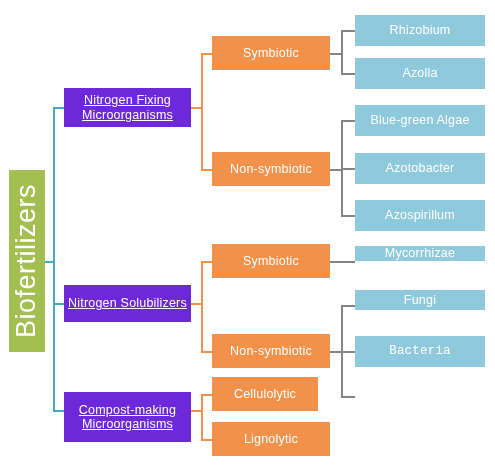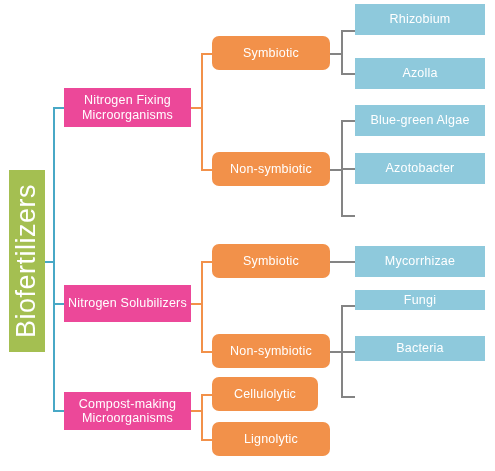--- a/index.html
+++ b/index.html
@@ -32,27 +32,27 @@
     z-index: 3;
   }
   .root {
     background: #a4bf51;
     font-size: 27px;
     writing-mode: vertical-rl;
     transform: rotate(180deg);
     letter-spacing: 0.5px;
   }
   .lvl2 {
-    background: #ec4899;
+    background: #6d28d9;
     font-size: 12.5px;
+    text-decoration: underline;
   }
   .lvl3 {
     background: #f2914a;
     font-size: 12.5px;
-    border-radius: 7px;
   }
   .leaf {
     background: #8ec9dc;
     font-size: 12.5px;
   }
   .conn {
     position: absolute;
     z-index: 1;
   }
   .conn.h { height: 2px; }
@@ -105,43 +105,44 @@
   <div class="conn v c-orange" style="left:201px; top:394px; height:46px;"></div>
   <div class="conn h c-orange" style="left:201px; top:394px; width:12px;"></div>
   <div class="conn h c-orange" style="left:201px; top:439px; width:12px;"></div>
 
   <div class="node root" style="left:9px; top:170px; width:36px; height:182px;">Biofertilizers</div>
 
   <div class="node lvl2" style="left:64px; top:88px; width:127px; height:39px;">Nitrogen Fixing Microorganisms</div>
 
   <div class="node lvl2" style="left:64px; top:285px; width:127px; height:37px;">Nitrogen Solubilizers</div>
 
-  <div class="node lvl2" style="left:64px; top:392px; width:127px; height:38px;">Compost-making Microorganisms</div>
+  <div class="node lvl2" style="left:64px; top:392px; width:127px; height:50px;">Compost-making Microorganisms</div>
 
   <div class="node lvl3" style="left:212px; top:36px; width:118px; height:34px;">Symbiotic</div>
 
   <div class="node lvl3" style="left:212px; top:152px; width:118px; height:34px;">Non-symbiotic</div>
 
   <div class="node lvl3" style="left:212px; top:244px; width:118px; height:34px;">Symbiotic</div>
 
   <div class="node lvl3" style="left:212px; top:334px; width:118px; height:34px;">Non-symbiotic</div>
 
   <div class="node lvl3" style="left:212px; top:377px; width:106px; height:34px;">Cellulolytic</div>
 
   <div class="node lvl3" style="left:212px; top:422px; width:118px; height:34px;">Lignolytic</div>
 
-  <div class="node leaf" style="left:355px; top:4px; width:130px; height:31px;">Rhizobium</div>
+  <div class="node leaf" style="left:355px; top:15px; width:130px; height:31px;">Rhizobium</div>
 
   <div class="node leaf" style="left:355px; top:58px; width:130px; height:31px;">Azolla</div>
 
   <div class="node leaf" style="left:355px; top:105px; width:130px; height:31px;">Blue-green Algae</div>
 
   <div class="node leaf" style="left:355px; top:153px; width:130px; height:31px;">Azotobacter</div>
 
+  <div class="node leaf" style="left:355px; top:200px; width:130px; height:31px;">Azospirillum</div>
 
-  <div class="node leaf" style="left:355px; top:246px; width:130px; height:31px;text-align:right;">Mycorrhizae</div>
+  <div class="node leaf" style="left:355px; top:246px; width:130px; height:15px;text-align:right;">Mycorrhizae</div>
 
   <div class="node leaf" style="left:355px; top:290px; width:130px; height:20px;">Fungi</div>
 
-  <div class="node leaf" style="left:355px; top:336px; width:130px; height:25px;">Bacteria</div>
+  <div class="node leaf" style="left:355px; top:336px; width:130px; height:31px;font-family:Liberation Mono, monospace;">Bacteria</div>
 
 
 </div>
 
 </body></html>

